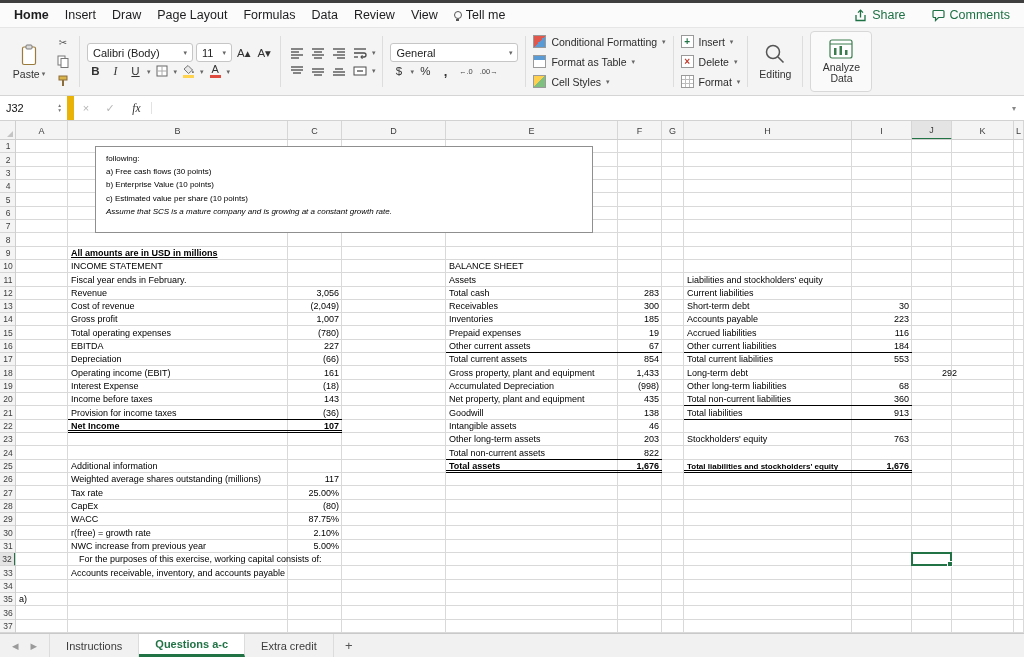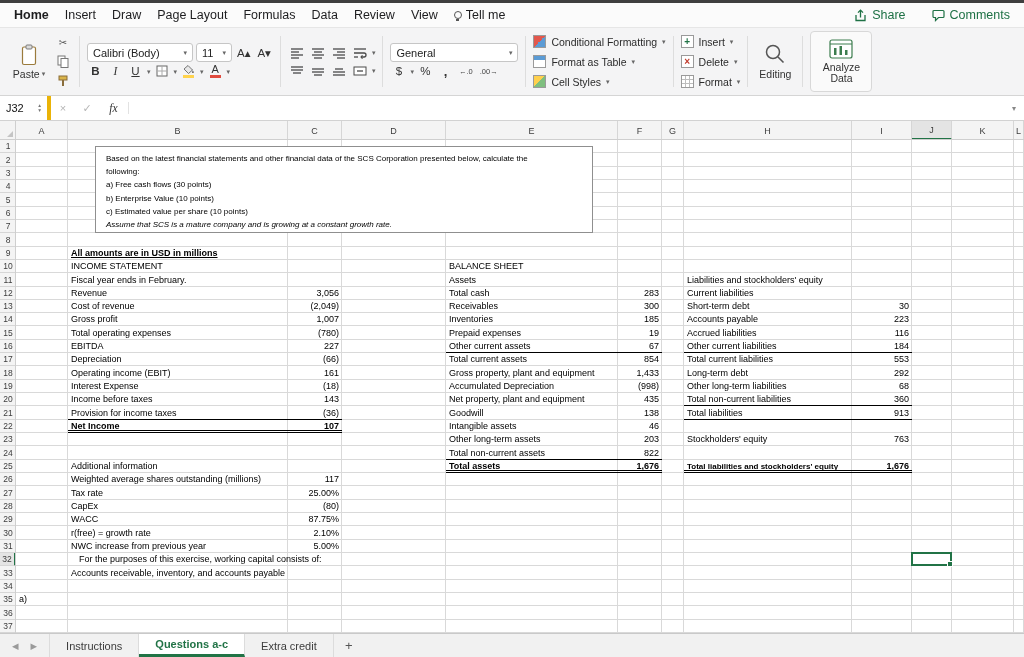--- a/index.html
+++ b/index.html
@@ -67,21 +67,21 @@
          background-color:#fff; }
   .editing-group { display:flex; flex-direction:column; align-items:center; justify-content:center; gap:3px; font-size:10.5px; color:#333; padding:0 4px; }
   .analyze-tile {
     width:62px; display:flex; flex-direction:column; align-items:center; justify-content:center;
     gap:3px; font-size:10.5px; color:#333; border:1px solid #d8d8d8; border-radius:4px; background:#fafafa;
     text-align:center; line-height:11px; padding:2px;
   }
   .slabel.center { width:52px; }
   
   .formula-bar { height:25px; background:#fff; border-bottom:1px solid #d2d2d2; display:flex; align-items:center; }
-  .name-box { width:51px; height:100%; display:flex; align-items:center; justify-content:space-between; padding:0 6px; border-right:4px solid #eab308; font-size:11px; color:#111; }
+  .name-box { width:74px; height:100%; display:flex; align-items:center; justify-content:space-between; padding:0 6px; border-right:7px solid #eab308; font-size:11px; color:#111; }
   .stepper { display:flex; flex-direction:column; line-height:5px; font-size:5.5px; color:#777; }
   .fb-btn { width:24px; text-align:center; font-size:11px; color:#b5b5b5; }
   .fb-fx { width:30px; text-align:center; font-size:11.5px; color:#333; font-style:italic; font-family:"Liberation Serif",serif; border-right:1px solid #e2e2e2; }
   .fb-input { flex:1; height:100%; }
   .fb-expand { padding:0 8px; color:#888; font-size:8px; }
   
   .sheet { position:relative; height:512px; background:#fff; }
   .corner { position:absolute; left:0; top:0; width:16px; height:19px; background:#f4f4f4; border-right:1px solid #cfcfcf; border-bottom:1px solid #cfcfcf; }
   .corner::after { content:''; position:absolute; right:2px; bottom:2px; border-left:6px solid transparent; border-bottom:6px solid #c4c4c4; }
   .col-headers { position:absolute; left:16px; top:0; right:0; height:19px; background:#f4f4f4; border-bottom:1px solid #cfcfcf; overflow:hidden; }
@@ -467,21 +467,20 @@
       <div class="row-h sel" style="top: 413px; height: 13px;">32</div>
       <div class="row-h" style="top: 426px; height: 14px;">33</div>
       <div class="row-h" style="top: 440px; height: 13px;">34</div>
       <div class="row-h" style="top: 453px; height: 13px;">35</div>
       <div class="row-h" style="top: 466px; height: 14px;">36</div>
       <div class="row-h" style="top: 480px; height: 13px;">37</div>
     </div>
   <div id="cells" class="cells-area" style="background-image: linear-gradient(rgb(217, 217, 217), rgb(217, 217, 217)), linear-gradient(rgb(217, 217, 217), rgb(217, 217, 217)), linear-gradient(rgb(217, 217, 217), rgb(217, 217, 217)), linear-gradient(rgb(217, 217, 217), rgb(217, 217, 217)), linear-gradient(rgb(217, 217, 217), rgb(217, 217, 217)), linear-gradient(rgb(217, 217, 217), rgb(217, 217, 217)), linear-gradient(rgb(217, 217, 217), rgb(217, 217, 217)), linear-gradient(rgb(217, 217, 217), rgb(217, 217, 217)), linear-gradient(rgb(217, 217, 217), rgb(217, 217, 217)), linear-gradient(rgb(217, 217, 217), rgb(217, 217, 217)), linear-gradient(rgb(217, 217, 217), rgb(217, 217, 217)), linear-gradient(rgb(217, 217, 217), rgb(217, 217, 217)), linear-gradient(rgb(217, 217, 217), rgb(217, 217, 217)), linear-gradient(rgb(217, 217, 217), rgb(217, 217, 217)), linear-gradient(rgb(217, 217, 217), rgb(217, 217, 217)), linear-gradient(rgb(217, 217, 217), rgb(217, 217, 217)), linear-gradient(rgb(217, 217, 217), rgb(217, 217, 217)), linear-gradient(rgb(217, 217, 217), rgb(217, 217, 217)), linear-gradient(rgb(217, 217, 217), rgb(217, 217, 217)), linear-gradient(rgb(217, 217, 217), rgb(217, 217, 217)), linear-gradient(rgb(217, 217, 217), rgb(217, 217, 217)), linear-gradient(rgb(217, 217, 217), rgb(217, 217, 217)), linear-gradient(rgb(217, 217, 217), rgb(217, 217, 217)), linear-gradient(rgb(217, 217, 217), rgb(217, 217, 217)), linear-gradient(rgb(217, 217, 217), rgb(217, 217, 217)), linear-gradient(rgb(217, 217, 217), rgb(217, 217, 217)), linear-gradient(rgb(217, 217, 217), rgb(217, 217, 217)), linear-gradient(rgb(217, 217, 217), rgb(217, 217, 217)), linear-gradient(rgb(217, 217, 217), rgb(217, 217, 217)), linear-gradient(rgb(217, 217, 217), rgb(217, 217, 217)), linear-gradient(rgb(217, 217, 217), rgb(217, 217, 217)), linear-gradient(rgb(217, 217, 217), rgb(217, 217, 217)), linear-gradient(rgb(217, 217, 217), rgb(217, 217, 217)), linear-gradient(rgb(217, 217, 217), rgb(217, 217, 217)), linear-gradient(rgb(217, 217, 217), rgb(217, 217, 217)), linear-gradient(rgb(217, 217, 217), rgb(217, 217, 217)), linear-gradient(rgb(217, 217, 217), rgb(217, 217, 217)), linear-gradient(rgb(217, 217, 217), rgb(217, 217, 217)), linear-gradient(rgb(217, 217, 217), rgb(217, 217, 217)), linear-gradient(rgb(217, 217, 217), rgb(217, 217, 217)), linear-gradient(rgb(217, 217, 217), rgb(217, 217, 217)), linear-gradient(rgb(217, 217, 217), rgb(217, 217, 217)), linear-gradient(rgb(217, 217, 217), rgb(217, 217, 217)), linear-gradient(rgb(217, 217, 217), rgb(217, 217, 217)), linear-gradient(rgb(217, 217, 217), rgb(217, 217, 217)), linear-gradient(rgb(217, 217, 217), rgb(217, 217, 217)), linear-gradient(rgb(217, 217, 217), rgb(217, 217, 217)), linear-gradient(rgb(217, 217, 217), rgb(217, 217, 217)), linear-gradient(rgb(217, 217, 217), rgb(217, 217, 217)); background-position: 51px 0px, 271px 0px, 325px 0px, 429px 0px, 601px 0px, 645px 0px, 667px 0px, 835px 0px, 895px 0px, 935px 0px, 997px 0px, 1007px 0px, 0px 12px, 0px 26px, 0px 39px, 0px 52px, 0px 66px, 0px 79px, 0px 92px, 0px 106px, 0px 119px, 0px 132px, 0px 146px, 0px 159px, 0px 172px, 0px 185px, 0px 199px, 0px 212px, 0px 225px, 0px 239px, 0px 252px, 0px 265px, 0px 279px, 0px 292px, 0px 305px, 0px 319px, 0px 332px, 0px 345px, 0px 359px, 0px 372px, 0px 385px, 0px 399px, 0px 412px, 0px 425px, 0px 439px, 0px 452px, 0px 465px, 0px 479px, 0px 492px; background-size: 1px 100%, 1px 100%, 1px 100%, 1px 100%, 1px 100%, 1px 100%, 1px 100%, 1px 100%, 1px 100%, 1px 100%, 1px 100%, 1px 100%, 100% 1px, 100% 1px, 100% 1px, 100% 1px, 100% 1px, 100% 1px, 100% 1px, 100% 1px, 100% 1px, 100% 1px, 100% 1px, 100% 1px, 100% 1px, 100% 1px, 100% 1px, 100% 1px, 100% 1px, 100% 1px, 100% 1px, 100% 1px, 100% 1px, 100% 1px, 100% 1px, 100% 1px, 100% 1px, 100% 1px, 100% 1px, 100% 1px, 100% 1px, 100% 1px, 100% 1px, 100% 1px, 100% 1px, 100% 1px, 100% 1px, 100% 1px, 100% 1px; background-repeat: no-repeat;">
     <div class="textbox">
         <div id="textbox-lines">
-          <div class="tb-line">Based on the latest financial statements and other financial data of the SCS Corporation presented below, calculate the</div>
           <div class="tb-line">following:</div>
           <div class="tb-line">a) Free cash flows (30 points)</div>
           <div class="tb-line">b) Enterprise Value (10 points)</div>
           <div class="tb-line">c) Estimated value per share (10 points)</div>
           <div class="tb-line italic">Assume that SCS is a mature company and is growing at a constant growth rate.</div>
         </div>
       </div>
     <div id="selection-box" class="selection" style="left: 895px; top: 412px; width: 41px; height: 14px;"></div>
   <div class="cell bold uline" style="left: 52px; top: 107px; width: 220px; height: 13px; line-height: 13px;">All amounts are in USD in millions</div>
       <div class="cell " style="left: 52px; top: 120px; width: 220px; height: 13px; line-height: 13px;">INCOME STATEMENT</div>
@@ -522,21 +521,21 @@
       <div class="cell ar " style="left: 272px; top: 213px; width: 54px; height: 13px; line-height: 13px;">(66)</div>
       <div class="cell " style="left: 430px; top: 213px; width: 172px; height: 13px; line-height: 13px;">Total current assets</div>
       <div class="cell ar " style="left: 602px; top: 213px; width: 44px; height: 13px; line-height: 13px;">854</div>
       <div class="cell " style="left: 668px; top: 213px; width: 168px; height: 13px; line-height: 13px;">Total current liabilities</div>
       <div class="cell ar " style="left: 836px; top: 213px; width: 60px; height: 13px; line-height: 13px;">553</div>
       <div class="cell " style="left: 52px; top: 226px; width: 220px; height: 14px; line-height: 14px;">Operating income (EBIT)</div>
       <div class="cell ar " style="left: 272px; top: 226px; width: 54px; height: 14px; line-height: 14px;">161</div>
       <div class="cell " style="left: 430px; top: 226px; width: 172px; height: 14px; line-height: 14px;">Gross property, plant and equipment</div>
       <div class="cell ar " style="left: 602px; top: 226px; width: 44px; height: 14px; line-height: 14px;">1,433</div>
       <div class="cell " style="left: 668px; top: 226px; width: 168px; height: 14px; line-height: 14px;">Long-term debt</div>
-      <div class="cell ar " style="left: 836px; top: 226px; width: 60px; height: 14px; line-height: 14px;">292</div>
+      <div class="cell ar " style="left: 884px; top: 226px; width: 60px; height: 14px; line-height: 14px;">292</div>
       <div class="cell " style="left: 52px; top: 240px; width: 220px; height: 13px; line-height: 13px;">Interest Expense</div>
       <div class="cell ar " style="left: 272px; top: 240px; width: 54px; height: 13px; line-height: 13px;">(18)</div>
       <div class="cell " style="left: 430px; top: 240px; width: 172px; height: 13px; line-height: 13px;">Accumulated Depreciation</div>
       <div class="cell ar " style="left: 602px; top: 240px; width: 44px; height: 13px; line-height: 13px;">(998)</div>
       <div class="cell " style="left: 668px; top: 240px; width: 168px; height: 13px; line-height: 13px;">Other long-term liabilities</div>
       <div class="cell ar " style="left: 836px; top: 240px; width: 60px; height: 13px; line-height: 13px;">68</div>
       <div class="cell " style="left: 52px; top: 253px; width: 220px; height: 13px; line-height: 13px;">Income before taxes</div>
       <div class="cell ar " style="left: 272px; top: 253px; width: 54px; height: 13px; line-height: 13px;">143</div>
       <div class="cell " style="left: 430px; top: 253px; width: 172px; height: 13px; line-height: 13px;">Net property, plant and equipment</div>
       <div class="cell ar " style="left: 602px; top: 253px; width: 44px; height: 13px; line-height: 13px;">435</div>

